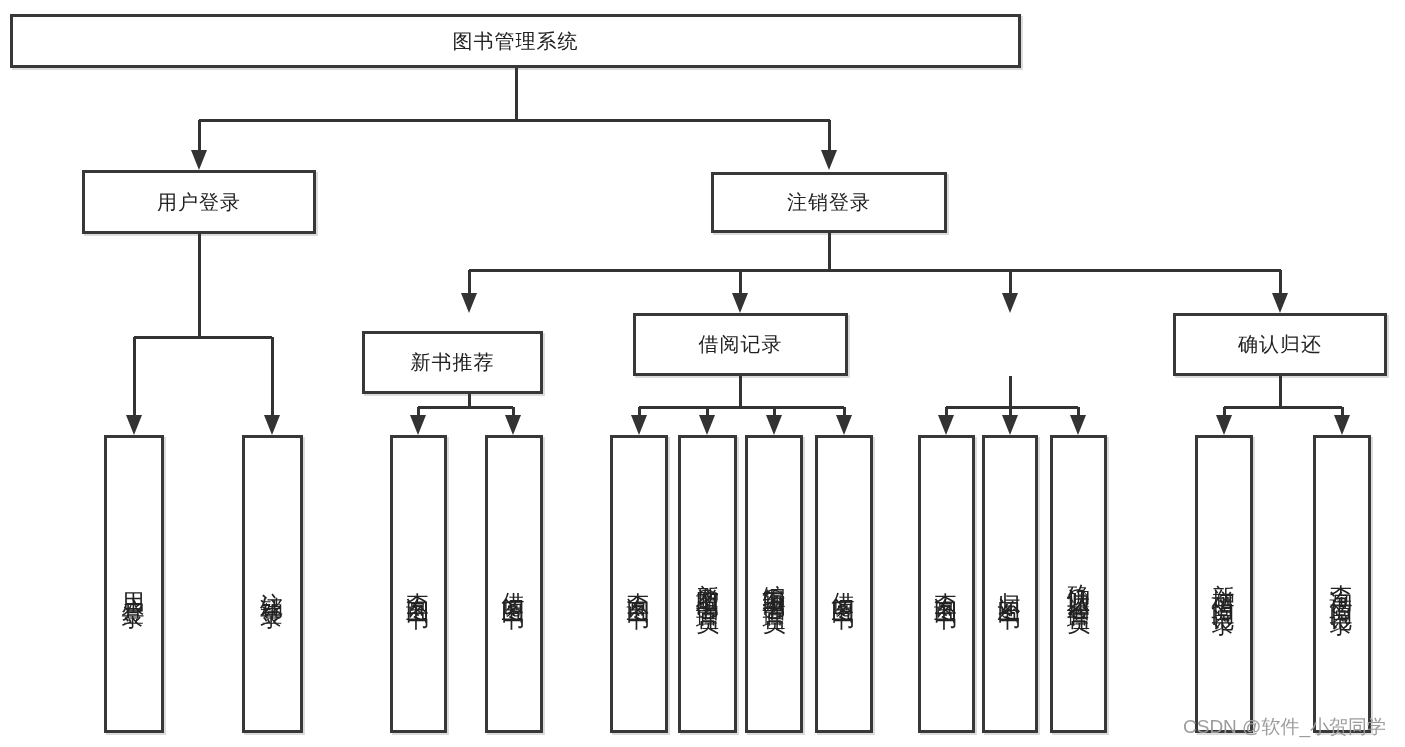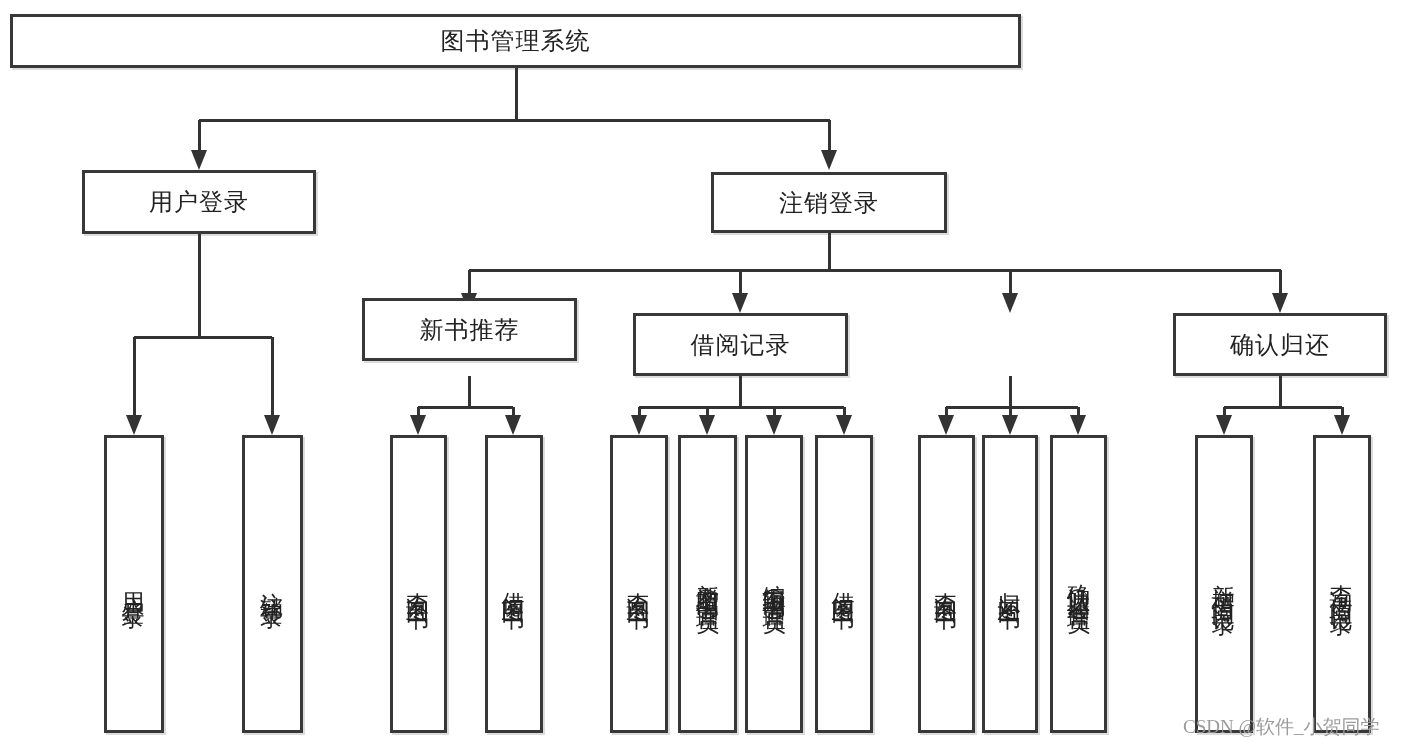--- a/index.html
+++ b/index.html
@@ -17,21 +17,21 @@
   .node {
     position: absolute;
     box-sizing: border-box;
     background: #ffffff;
     border: 3px solid #383838;
     box-shadow: 2px 2px 0 rgba(60,60,60,0.18);
     display: flex;
     align-items: center;
     justify-content: center;
     color: #222222;
-    font-size: 24px;
+    font-size: 20px;
     letter-spacing: 1px;
     z-index: 2;
   }
   .vnode {
     writing-mode: vertical-rl;
     text-orientation: mixed;
     letter-spacing: 5px;
     font-size: 23px;
   }
   .vnode.med  { letter-spacing: 6px; }
@@ -58,40 +58,39 @@
   }
   .watermark {
     position: absolute;
     left: 1183px;
     top: 714px;
     width: 222px;
     font-size: 19px;
     color: #9c9c9c;
     white-space: nowrap;
     z-index: 5;
-    font-family: Liberation Serif, serif;
   }
 </style>
 </head>
 <body>
 
 <div id="canvas">
 
   <div class="node" style="left:10px; top:14px; width:1011px; height:54px;">
     <span>图书管理系统</span>
   </div>
 
   <div class="node" style="left:82px; top:170px; width:234px; height:64px;">
     <span>用户登录</span>
   </div>
   <div class="node" style="left:711px; top:172px; width:236px; height:61px;">
     <span>注销登录</span>
   </div>
 
-  <div class="node" style="left:362px; top:298px; width:215px; height:63px;">
+  <div class="node" style="left:362px; top:331px; width:181px; height:63px;">
     <span>新书推荐</span>
   </div>
   <div class="node" style="left:633px; top:313px; width:215px; height:63px;">
     <span>借阅记录</span>
   </div>
   <div class="node" style="left:1173px; top:313px; width:214px; height:63px;">
     <span>确认归还</span>
   </div>
 
   <div class="node vnode" style="left:104px; top:435px; width:60px; height:298px;">

